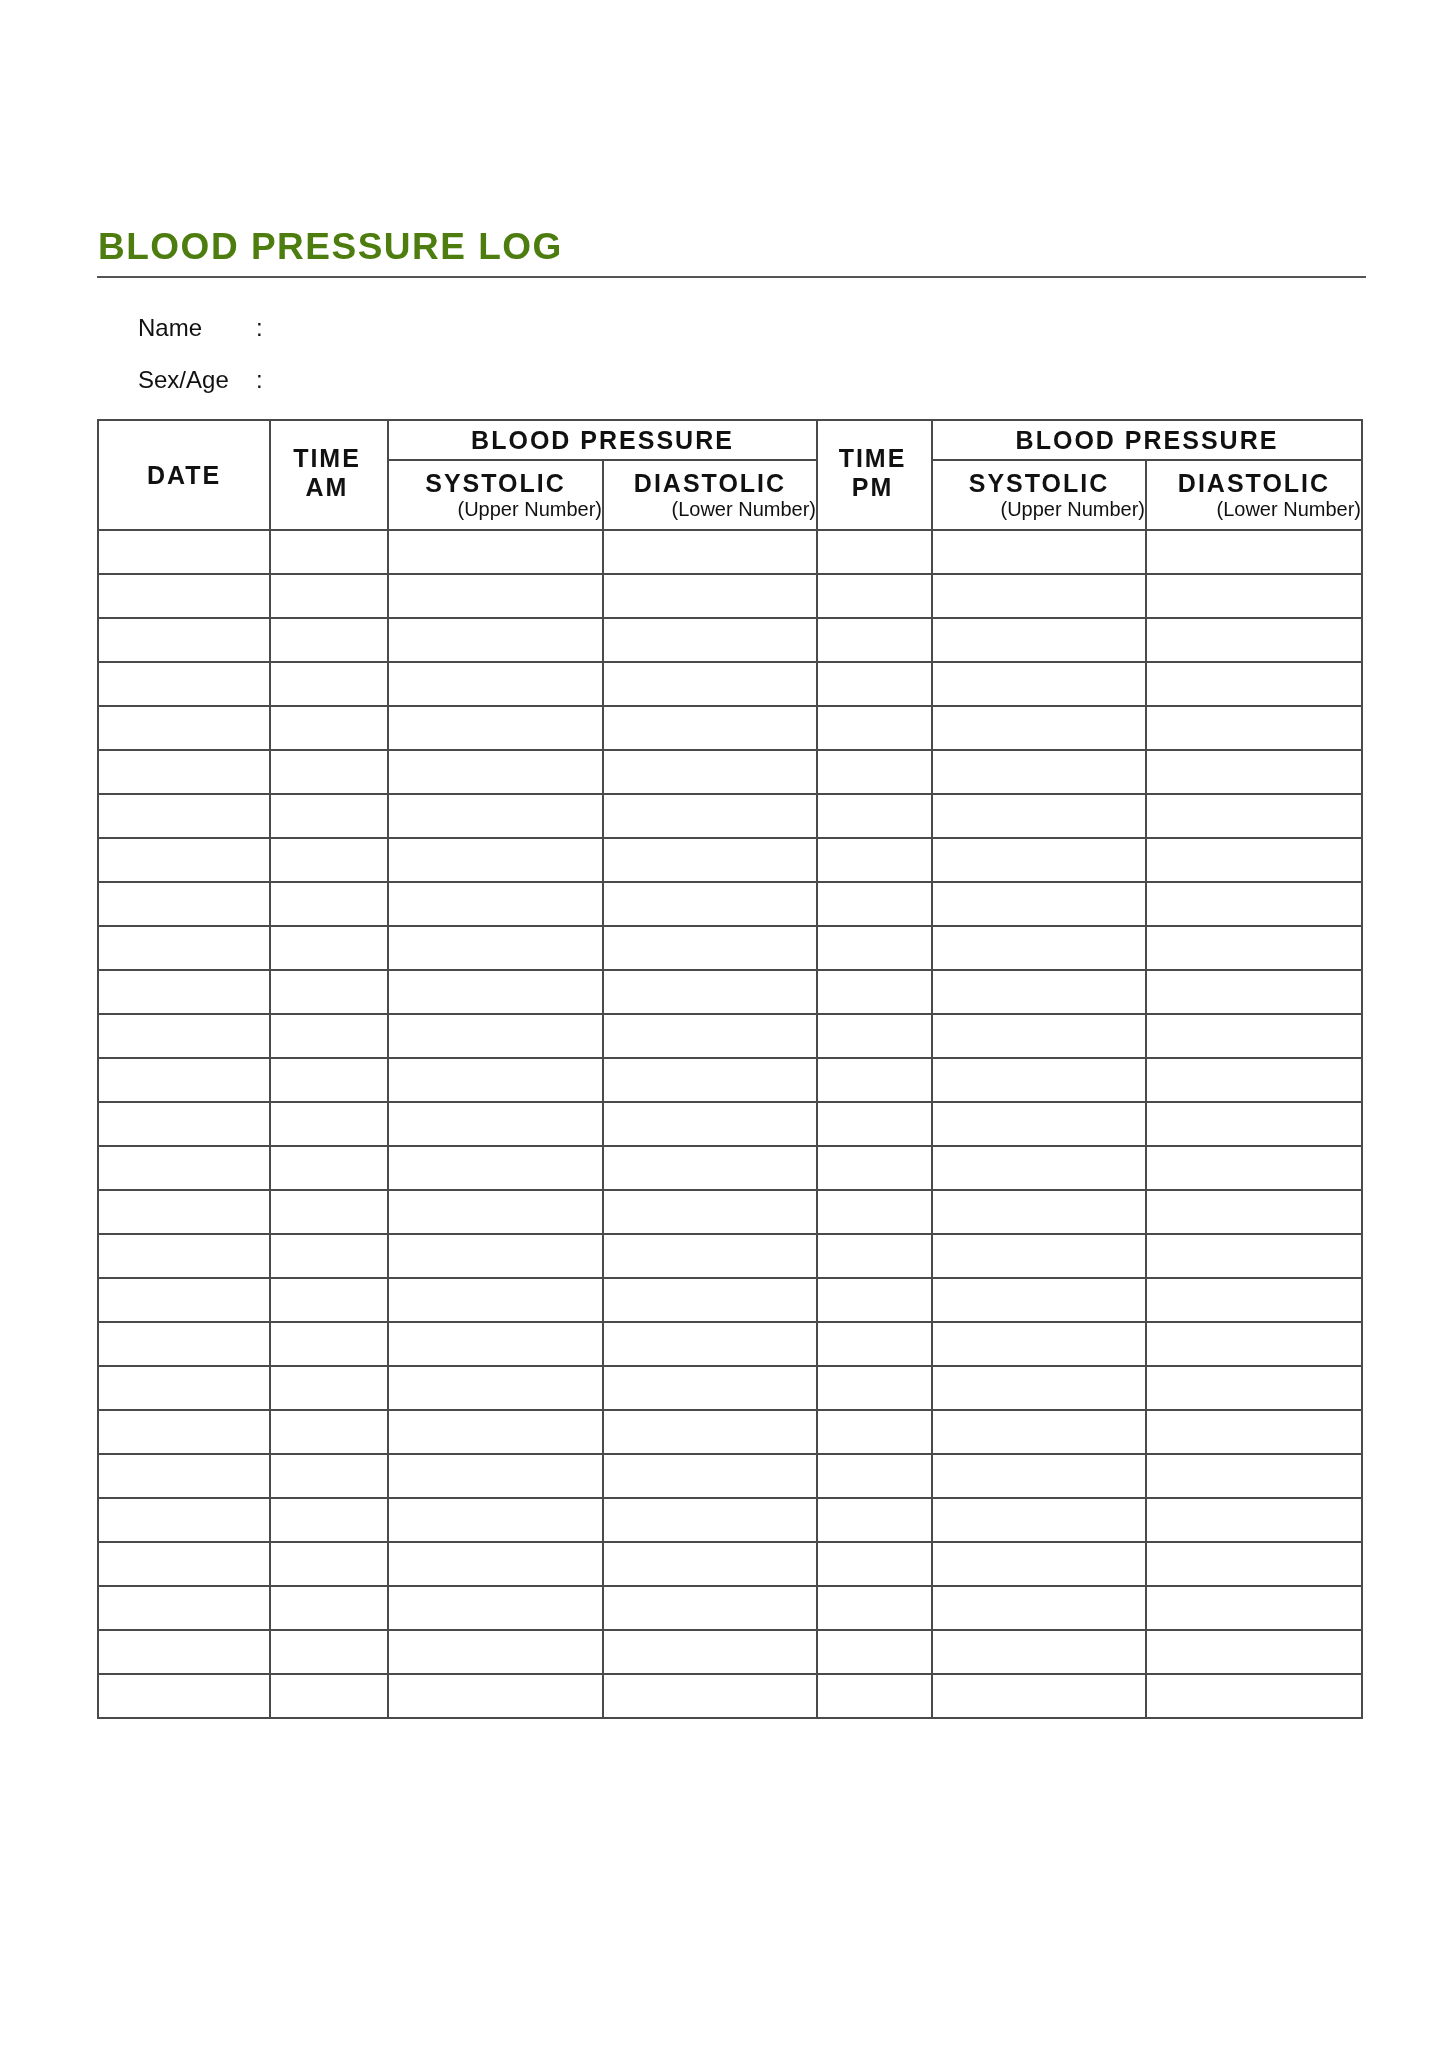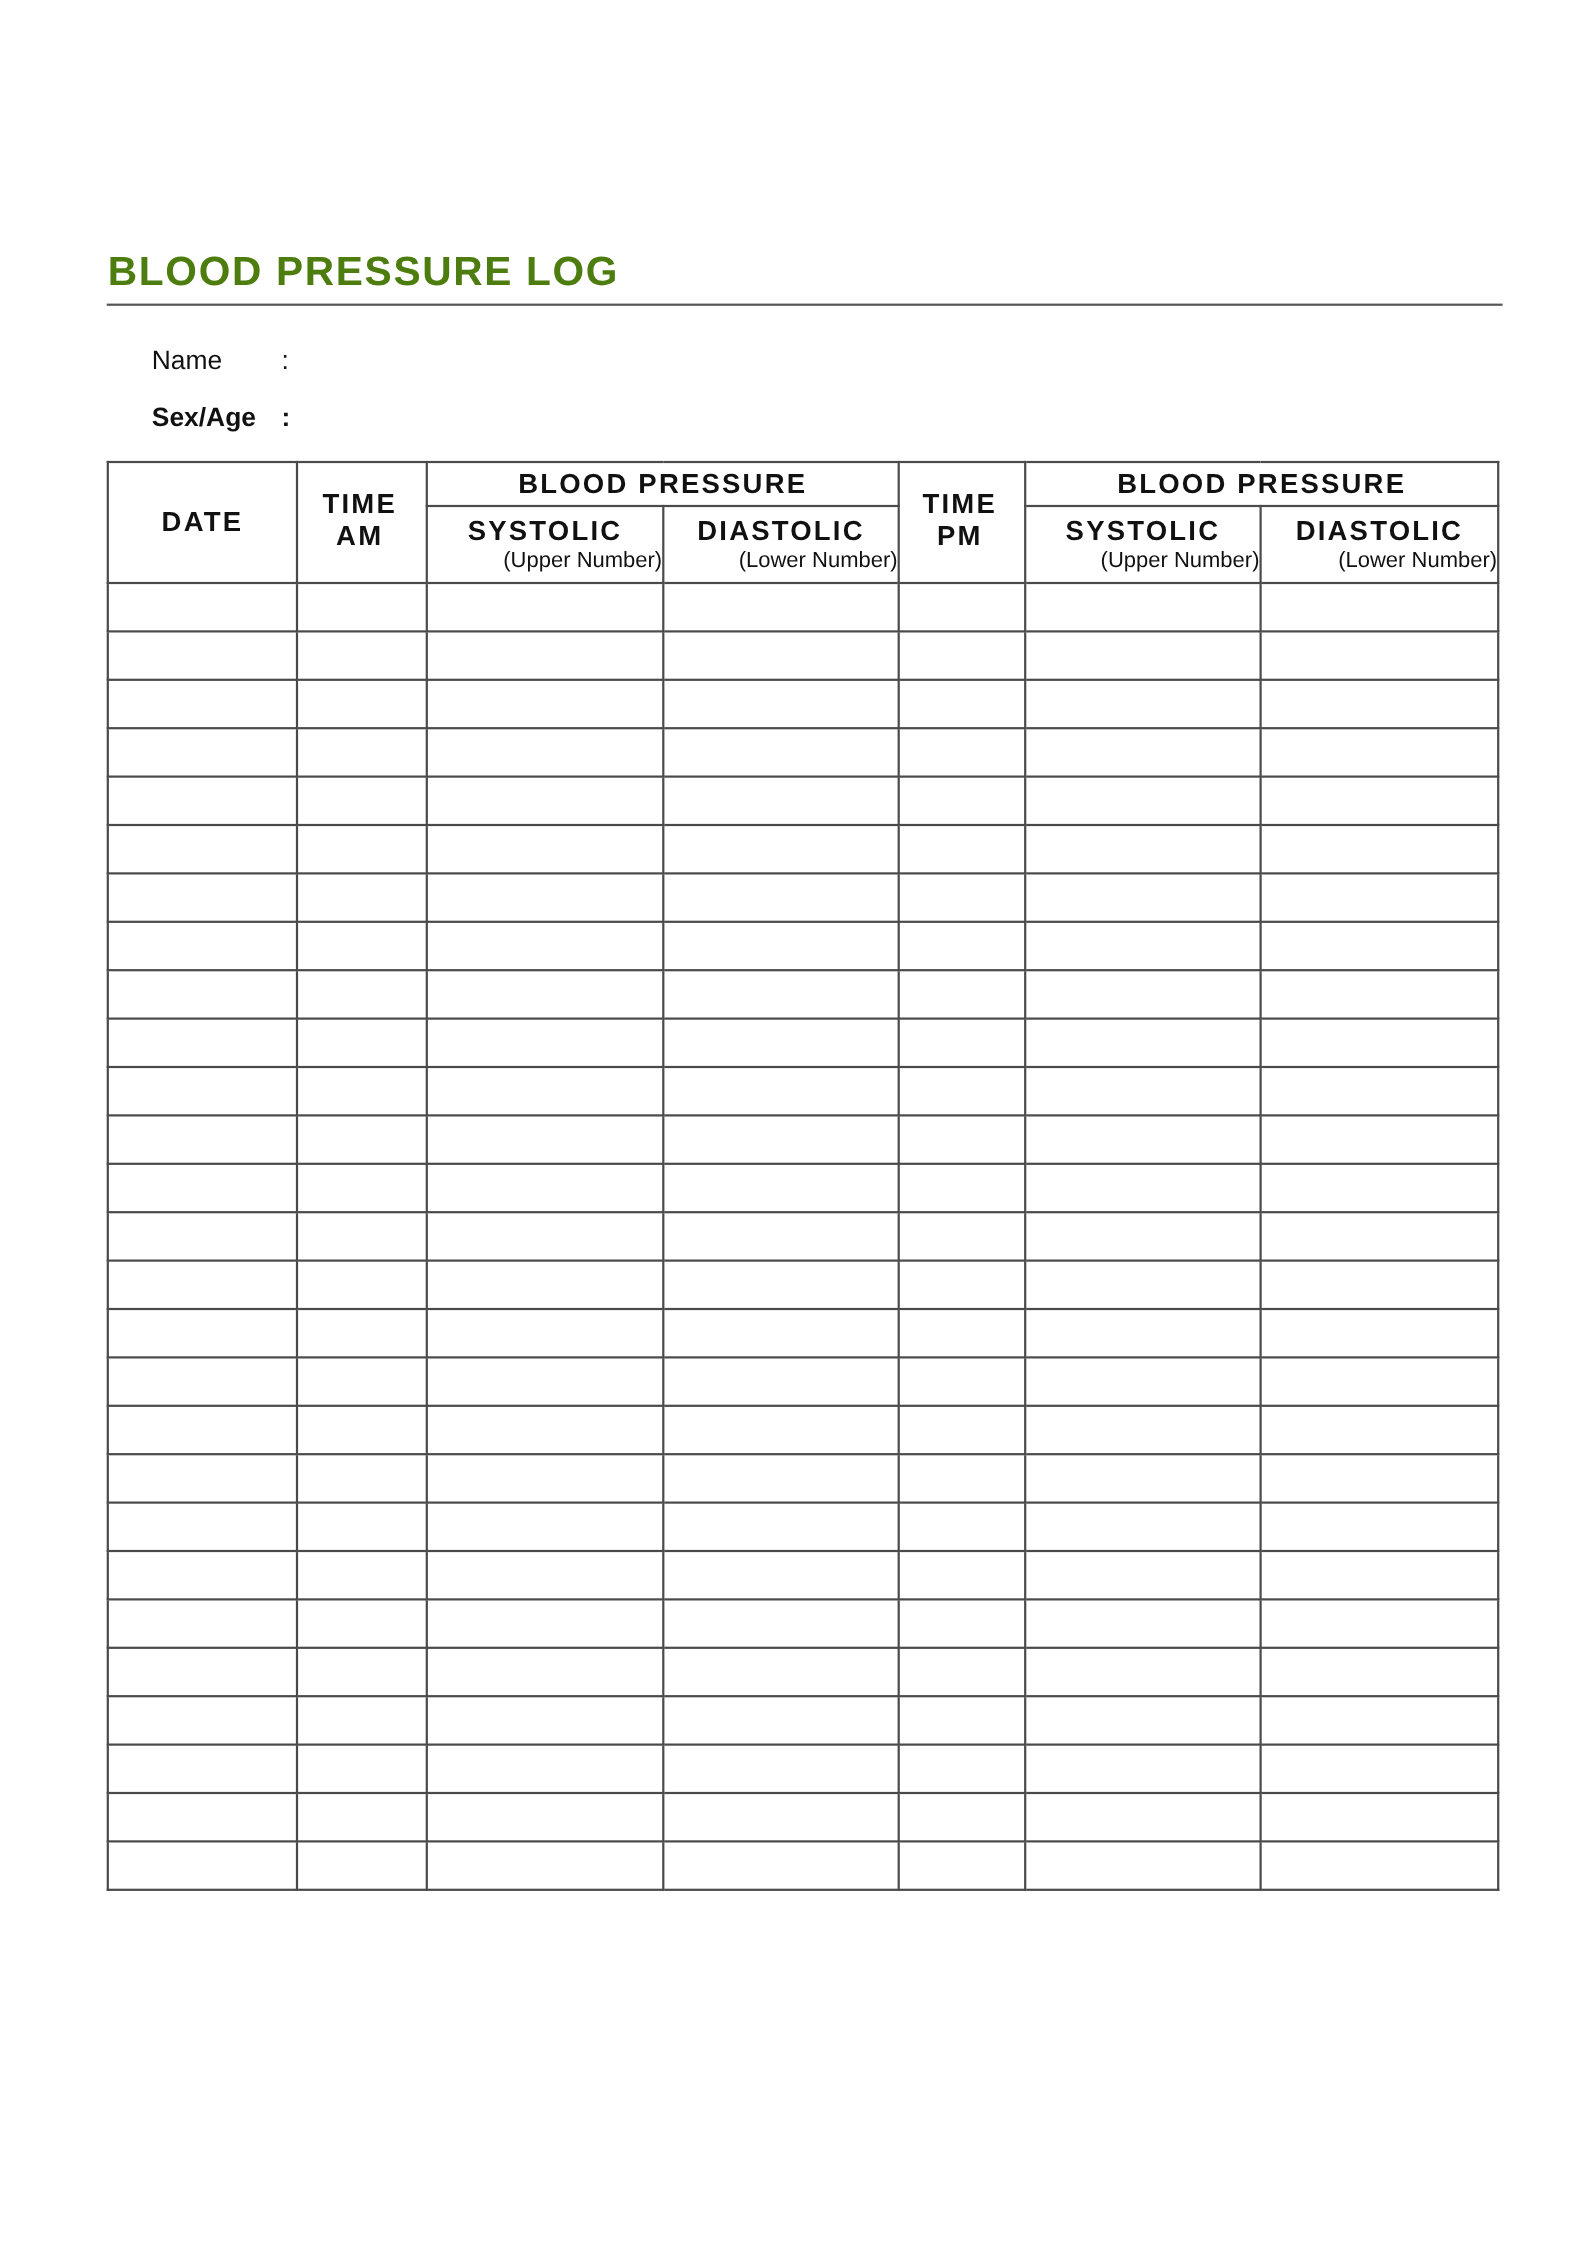--- a/index.html
+++ b/index.html
@@ -2,21 +2,21 @@
 <html><head>
 <meta charset="utf-8">
 <style>
   html, body { margin:0; padding:0; background:#ffffff; }
   body { width:1448px; height:2048px; position:relative; font-family:"Liberation Sans", sans-serif; color:#111; overflow:hidden; }
   .title { position:absolute; left:98px; top:226px; font-size:37px; font-weight:bold; letter-spacing:1.5px; color:#4d7c0f; white-space:nowrap; }
   .rule { position:absolute; left:97px; top:276px; width:1269px; height:2px; background:#555; }
   .field { position:absolute; left:98px; font-size:24px; color:#111; white-space:nowrap;margin-left:40px; }
   .field .lbl { display:inline-block; width:118px; }
   .field-name { top:314px; }
-  .field-sex { top:366px;font-weight:bold; }
+  .field-sex { top:366px; }
   table.log { position:absolute; left:97px; top:419px; border-collapse:collapse; table-layout:fixed; }
   table.log td, table.log th { border:2px solid #4a4a4a; padding:0; text-align:center; vertical-align:middle; }
   th { font-weight:bold; color:#111; }
   .h-big { font-size:25px; letter-spacing:2px; }
   .h-sub { font-size:25px; letter-spacing:2px; line-height:28px; }
   .h-note { font-size:20px; font-weight:normal; letter-spacing:0; line-height:24px; display:block;text-align:right; }
   tr.hr1 { height:40px; }
   tr.hr2 { height:70px;margin-left:29px; }
   tr.body-row td { height:42px; }
   .stack { display:flex; flex-direction:column; justify-content:flex-end; height:100%; padding:4px 4px 8px 0; box-sizing:border-box; }

